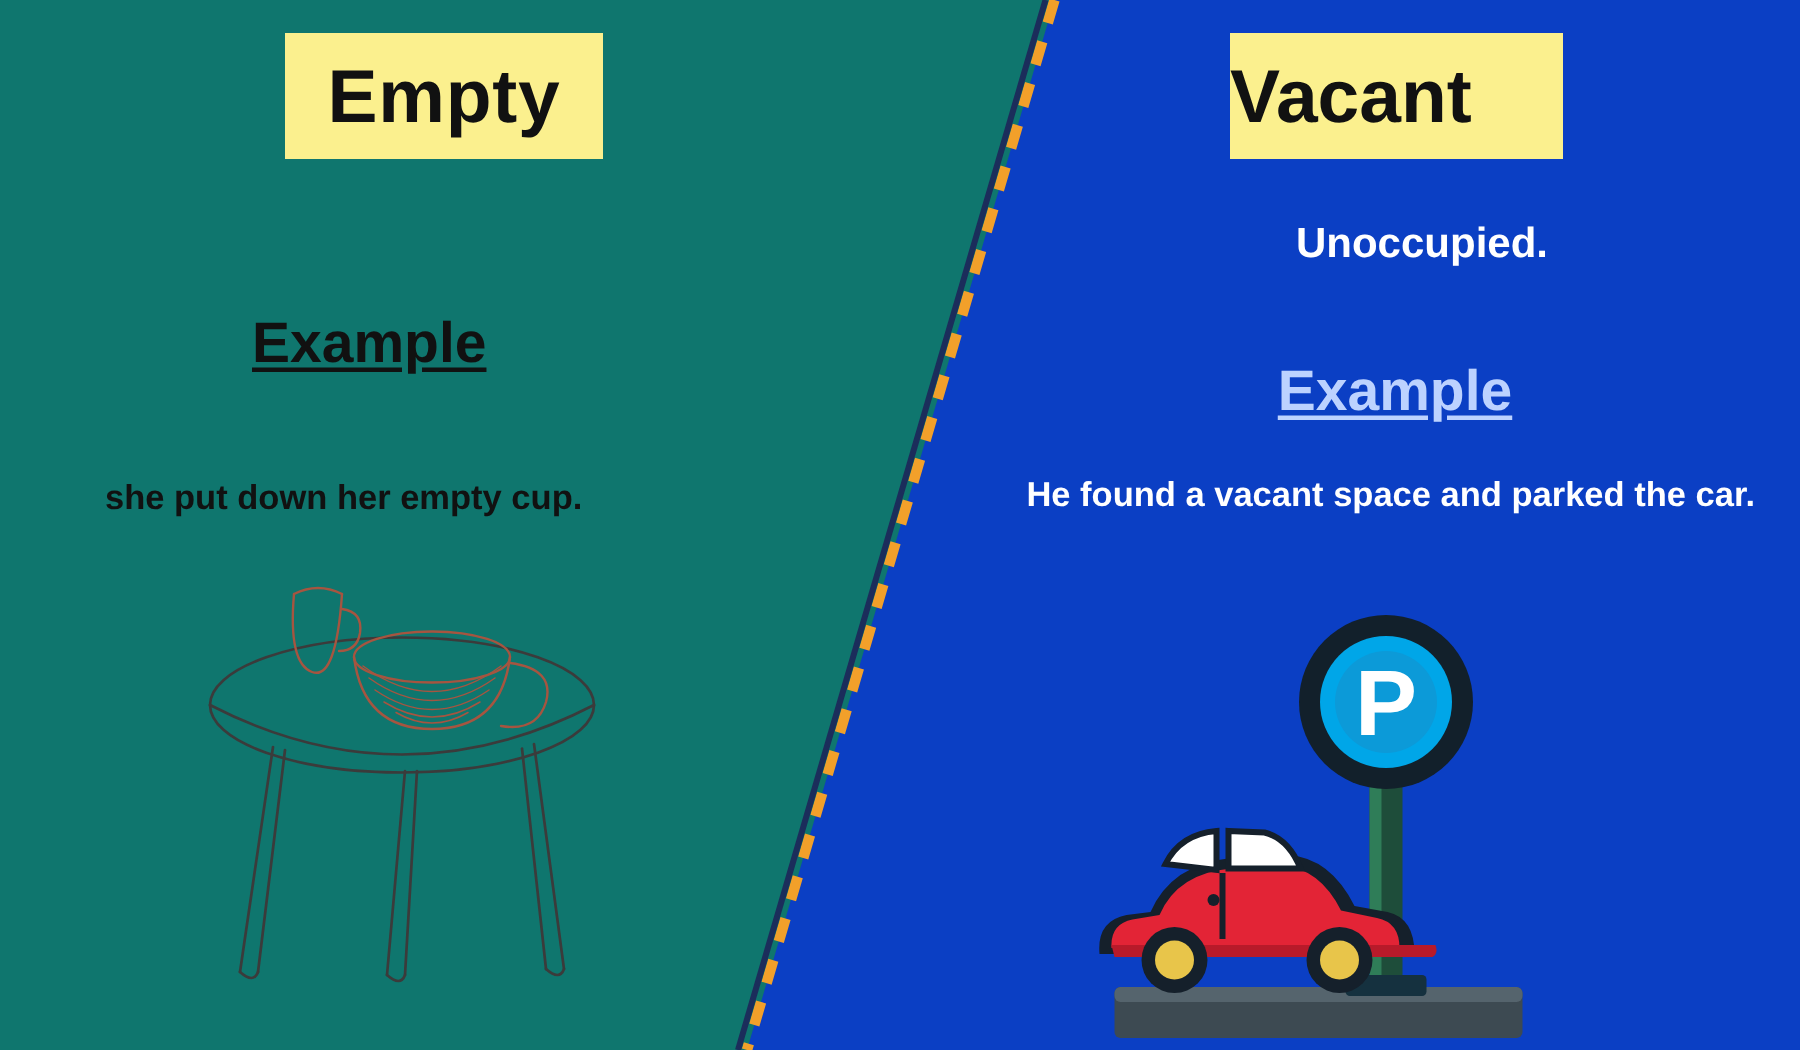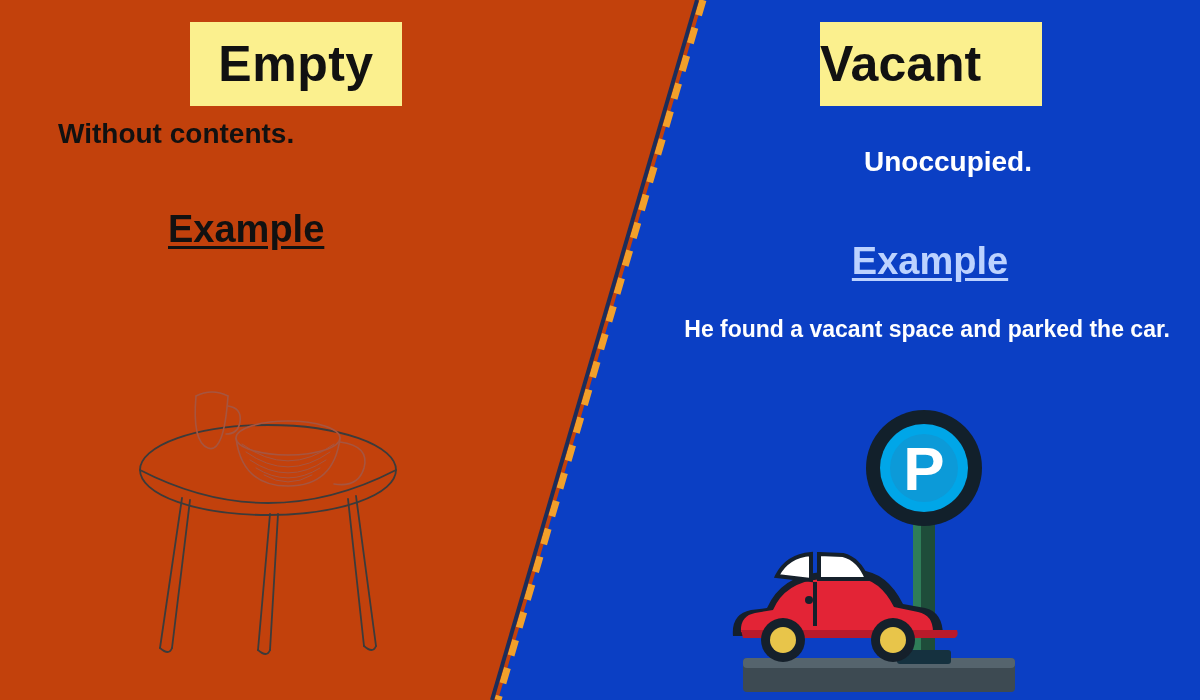--- a/index.html
+++ b/index.html
@@ -8,21 +8,21 @@
     background: #ffffff;
   }
   body {
     font-family: "Liberation Sans", sans-serif;
   }
   .stage {
     position: relative;
     width: 1200px;
     height: 700px;
     overflow: hidden;
-    background: #c2410c;
+    background: #0f766e;
   }
 
   
   .right-panel {
     position: absolute;
     top: 0;
     left: 0;
     width: 1200px;
     height: 700px;
     background: #0b3fc4;
@@ -166,24 +166,24 @@
     <line x1="703" y1="0" x2="498" y2="700" stroke="#f2a02a" stroke-width="7" stroke-dasharray="16 13"></line>
     <line x1="697" y1="0" x2="492" y2="700" stroke="#1b2d5b" stroke-width="4"></line>
   </svg>
 
   <div class="left-side">
 
     <div class="title-left">
       <span>Empty</span>
     </div>
 
-    <div class="def-left">Without contents.</div>
 
     <div class="example-left">Example</div>
 
+    <div class="sentence-left">she put down her empty cup.</div>
 
     <svg class="art-left" viewBox="0 0 300 290">
       <g fill="none" stroke="#3b3b3b" stroke-width="1.8" stroke-linecap="round">
 
         <ellipse cx="148" cy="92" rx="128" ry="45"></ellipse>
         <path d="M20 92 q128 66 256 0"></path>
 
         <path d="M62 120 L40 270"></path>
         <path d="M70 122 L52 270"></path>
         <path d="M40 270 q9 8 12 0"></path>

